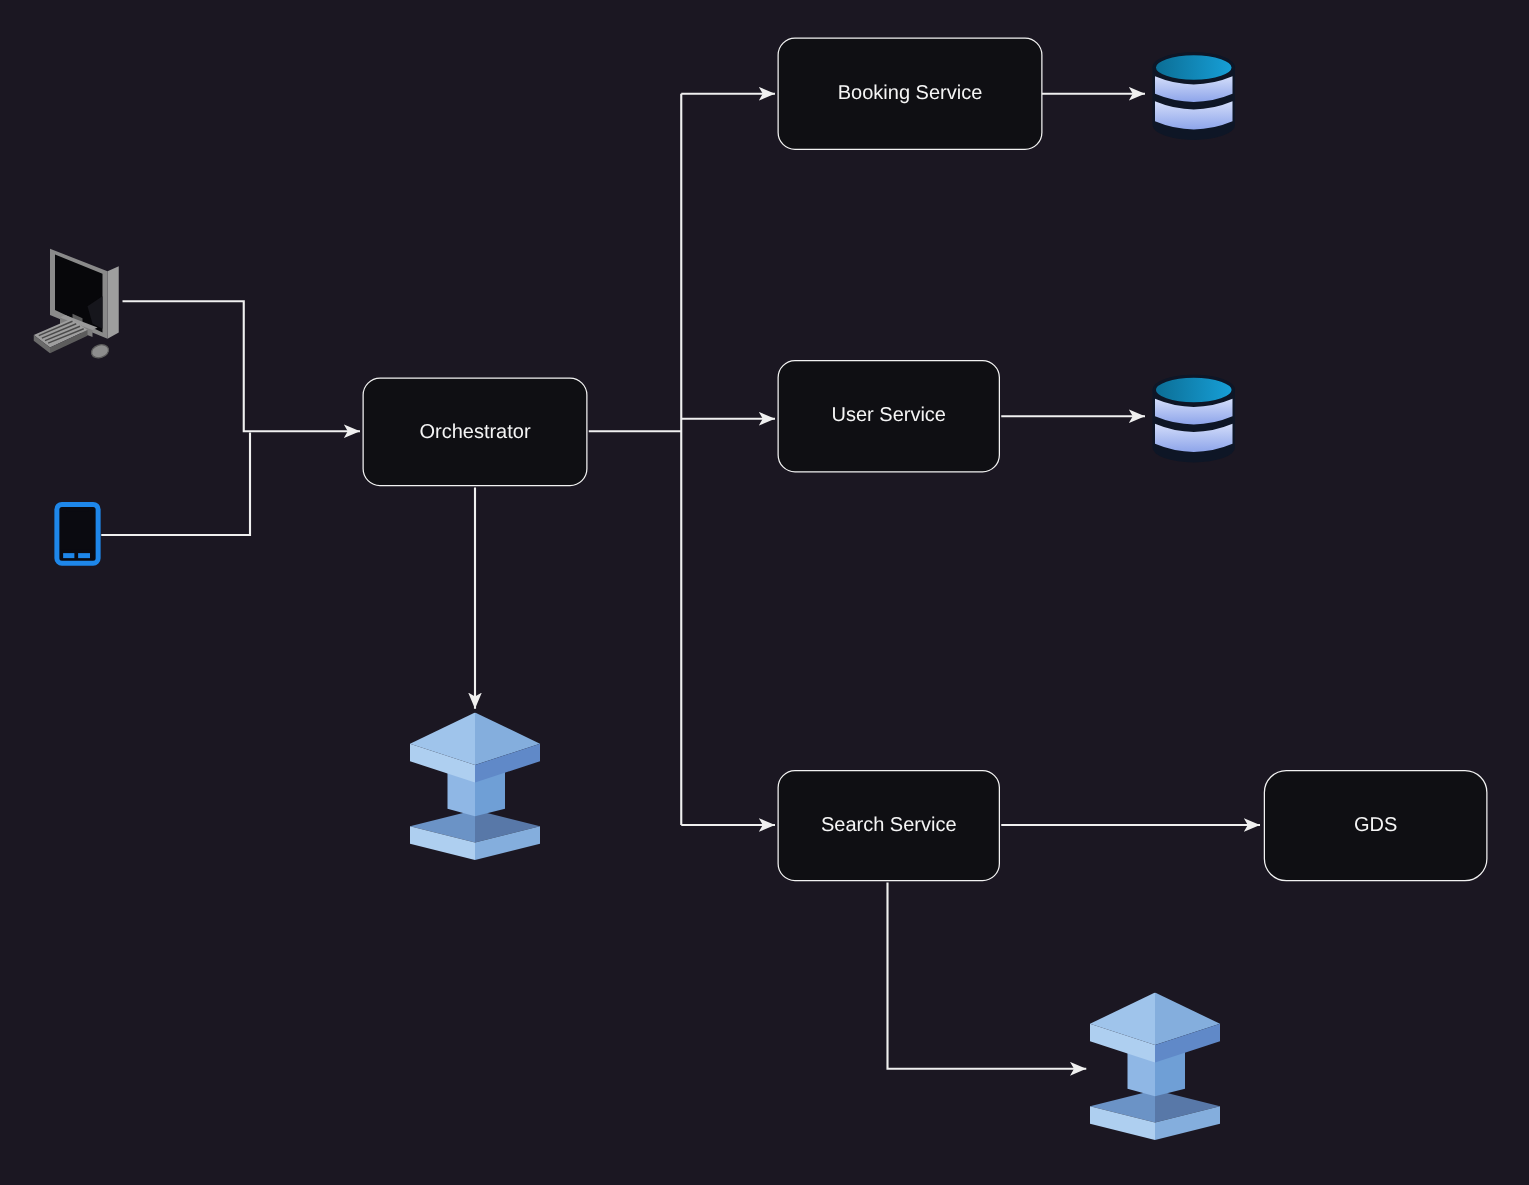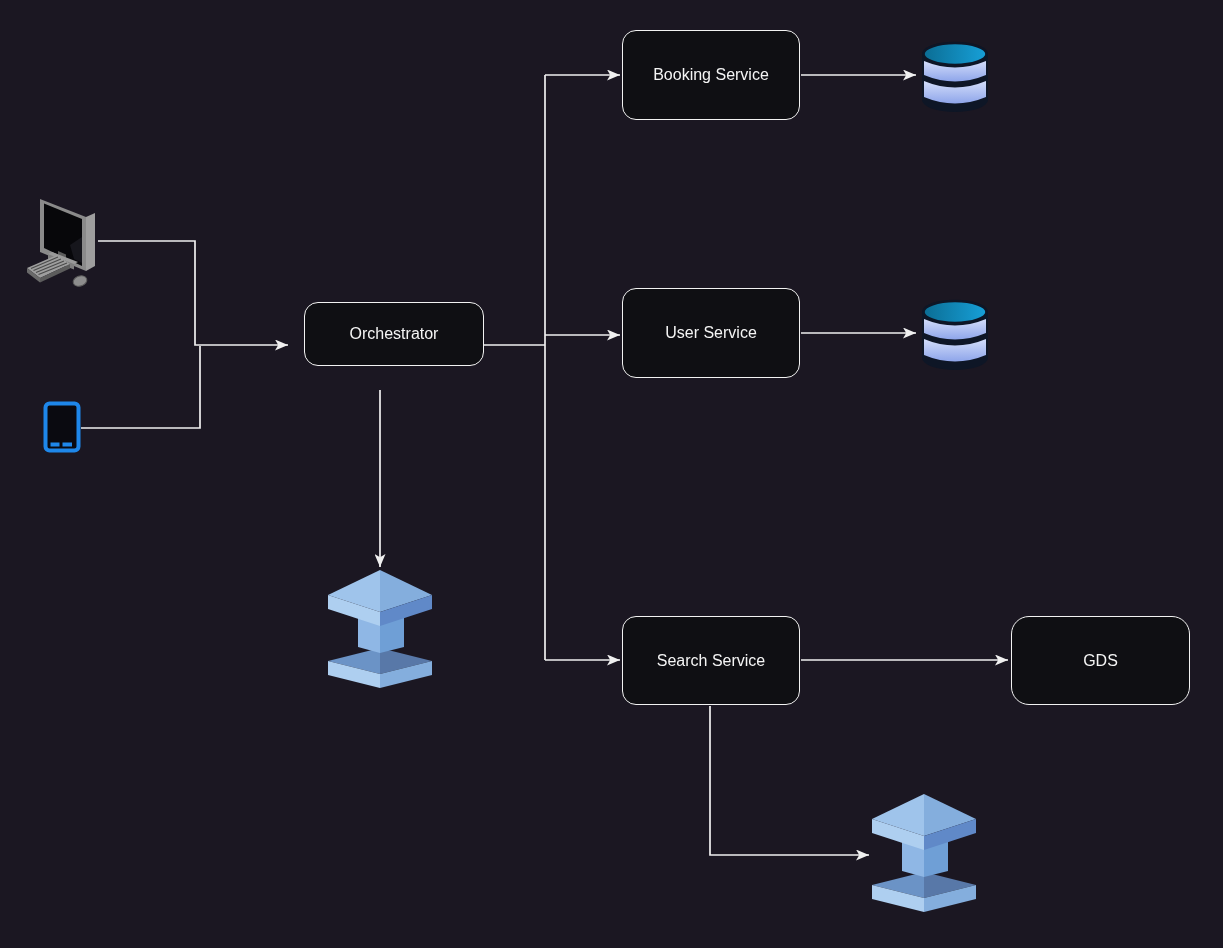--- a/index.html
+++ b/index.html
@@ -9,22 +9,22 @@
   }
   #edge-layer{position:absolute;left:0;top:0;width:1223px;height:948px;pointer-events:none;}
   .node{
     position:absolute;box-sizing:border-box;
     background:var(--node-fill,#0f0f13);
     border:1.6px solid var(--node-border,#f2f2f2);
     border-radius:14px;
     display:flex;align-items:center;justify-content:center;
     color:var(--node-text,#f5f5f5);font-size:16px;line-height:1;
   }
-  #node-orchestrator{left:304px;top:302px;width:180px;height:64px;}
-  #node-booking{left:622px;top:30px;width:178px;height:90px;}
+  #node-orchestrator{left:290px;top:302px;width:180px;height:87px;}
+  #node-booking{left:622px;top:30px;width:212px;height:90px;}
   #node-user{left:622px;top:288px;width:178px;height:90px;}
   #node-search{left:622px;top:616px;width:178px;height:89px;}
   #node-gds{left:1011px;top:616px;width:179px;height:89px;border-radius:18px;}
   .icon{position:absolute;}
   #icon-desktop{left:24px;top:193px;}
   #icon-phone{left:43px;top:401px;}
   #icon-db-booking{left:919px;top:40px;}
   #icon-db-user{left:919px;top:298px;}
   #icon-cache-orchestrator{left:328px;top:570px;}
   #icon-cache-search{left:872px;top:794px;}

